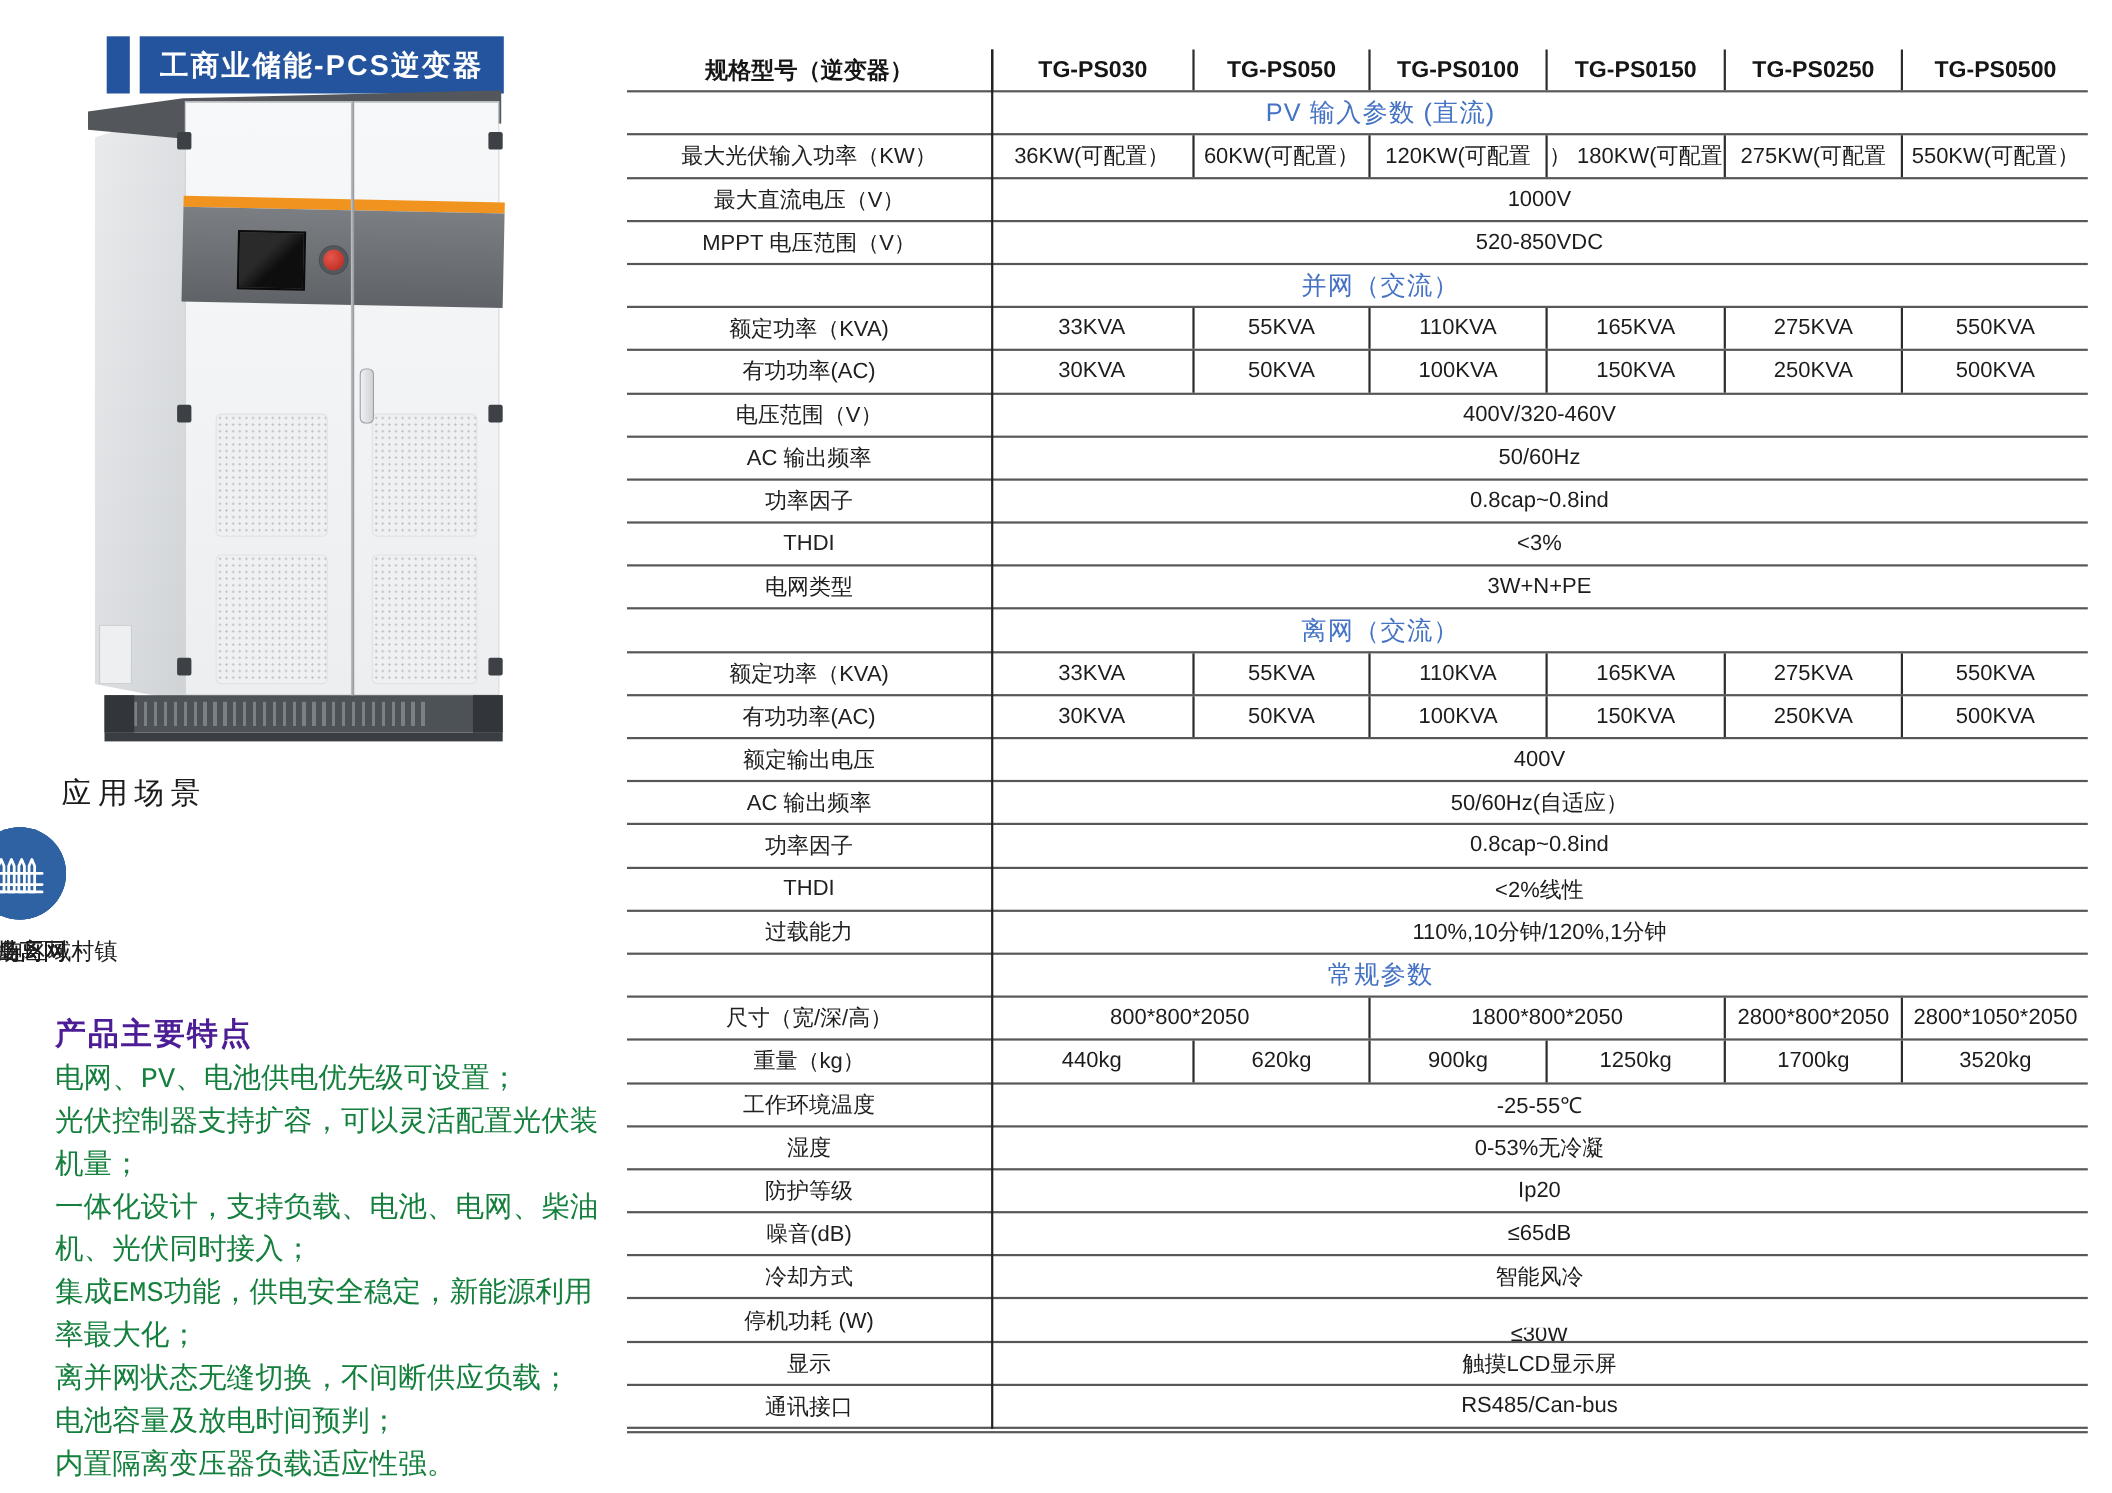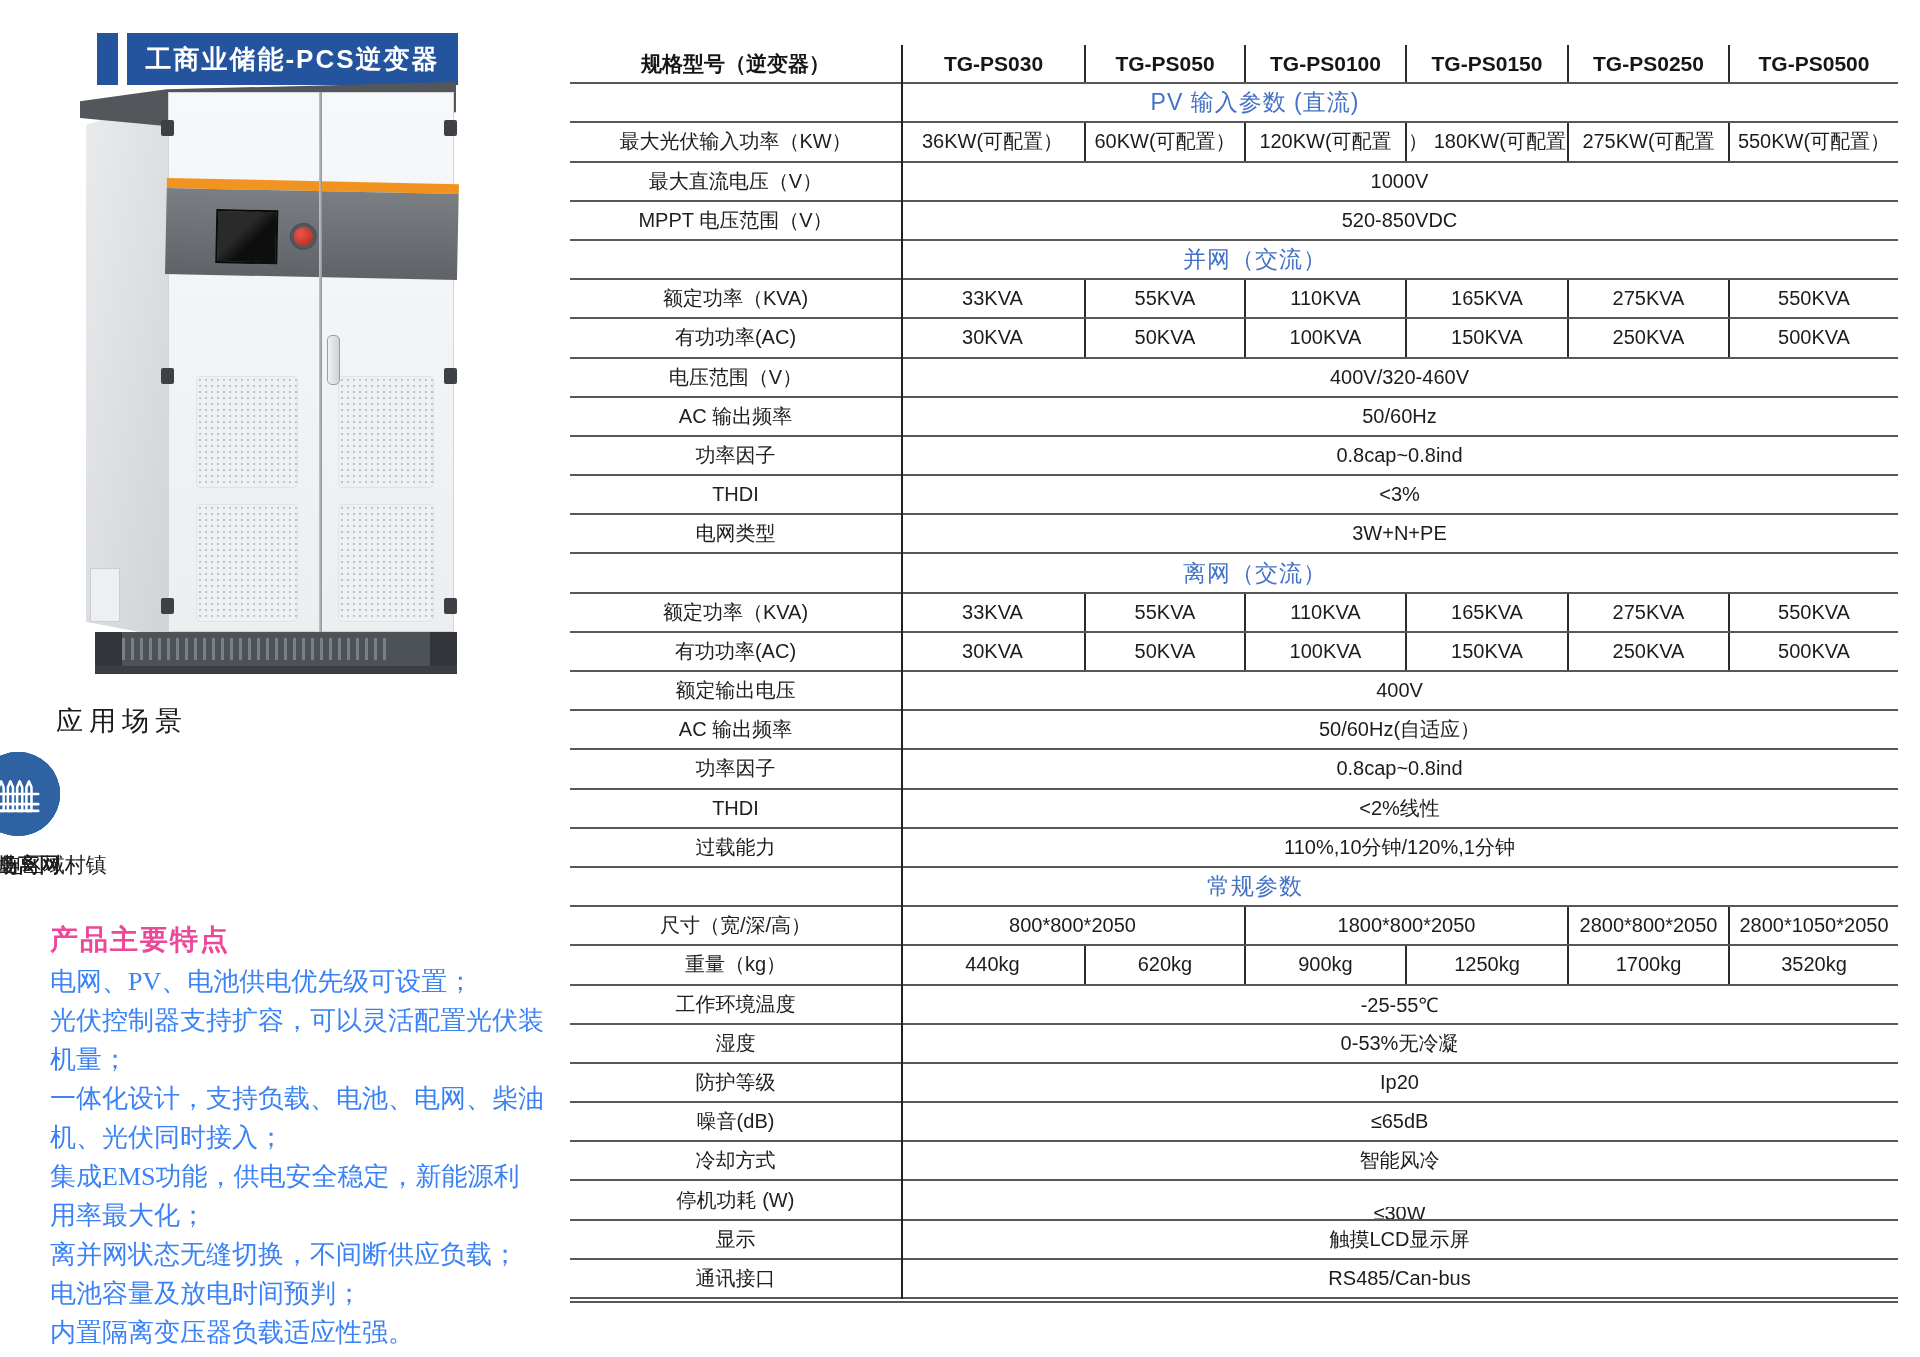--- a/index.html
+++ b/index.html
@@ -49,23 +49,23 @@
   .app{position:absolute;top:752px;width:170px;transform:translateX(-50%);text-align:center;}
   .app:nth-of-type(1){left:75px}.app:nth-of-type(2){left:208px}
   .app:nth-of-type(3){left:342px}.app:nth-of-type(4){left:460px}
   .app-circle{width:84px;height:84px;border-radius:50%;background:#2E62A3;margin:0 auto;
               display:flex;align-items:center;justify-content:center;}
   .app-circle svg{stroke:#fff;fill:none;stroke-width:3;stroke-linecap:round;stroke-linejoin:round;}
   .app-label{margin-top:15px;font-family:"Liberation Serif",serif;font-size:21px;color:#1d1d1d;white-space:nowrap;}
 
   
   .features-heading{position:absolute;left:50px;top:921px;font-family:"Liberation Serif",serif;
-                    font-weight:bold;font-size:28px;letter-spacing:2px;color:#ec4899;}
-  .features{position:absolute;left:50px;top:962px;width:494px;font-family:Liberation Serif, serif;
-            font-size:26px;line-height:39px;color:#3b82f6;}
+                    font-weight:bold;font-size:28px;letter-spacing:2px;color:#4c1d95;}
+  .features{position:absolute;left:50px;top:962px;width:494px;font-family:Liberation Mono, monospace;
+            font-size:26px;line-height:39px;color:#15803d;}
 
   
   .spec-table{position:absolute;left:570px;top:45px;width:1328px;}
   .spec-table::before{content:'';position:absolute;left:331px;top:0;width:2px;height:calc(100% - 4px);
                       background:#222;z-index:2;}
   .spec-table::after{content:'';display:block;height:2px;background:#575757;margin-top:2px;}
   .srow{display:grid;grid-template-columns:331px 183px 160px 161px 162px 161px 170px;
         height:39.2px;border-bottom:2px solid #575757;box-sizing:border-box;}
   .scell{display:flex;align-items:center;justify-content:center;overflow:hidden;white-space:nowrap;
          color:#1c1c1c;box-sizing:border-box;}

